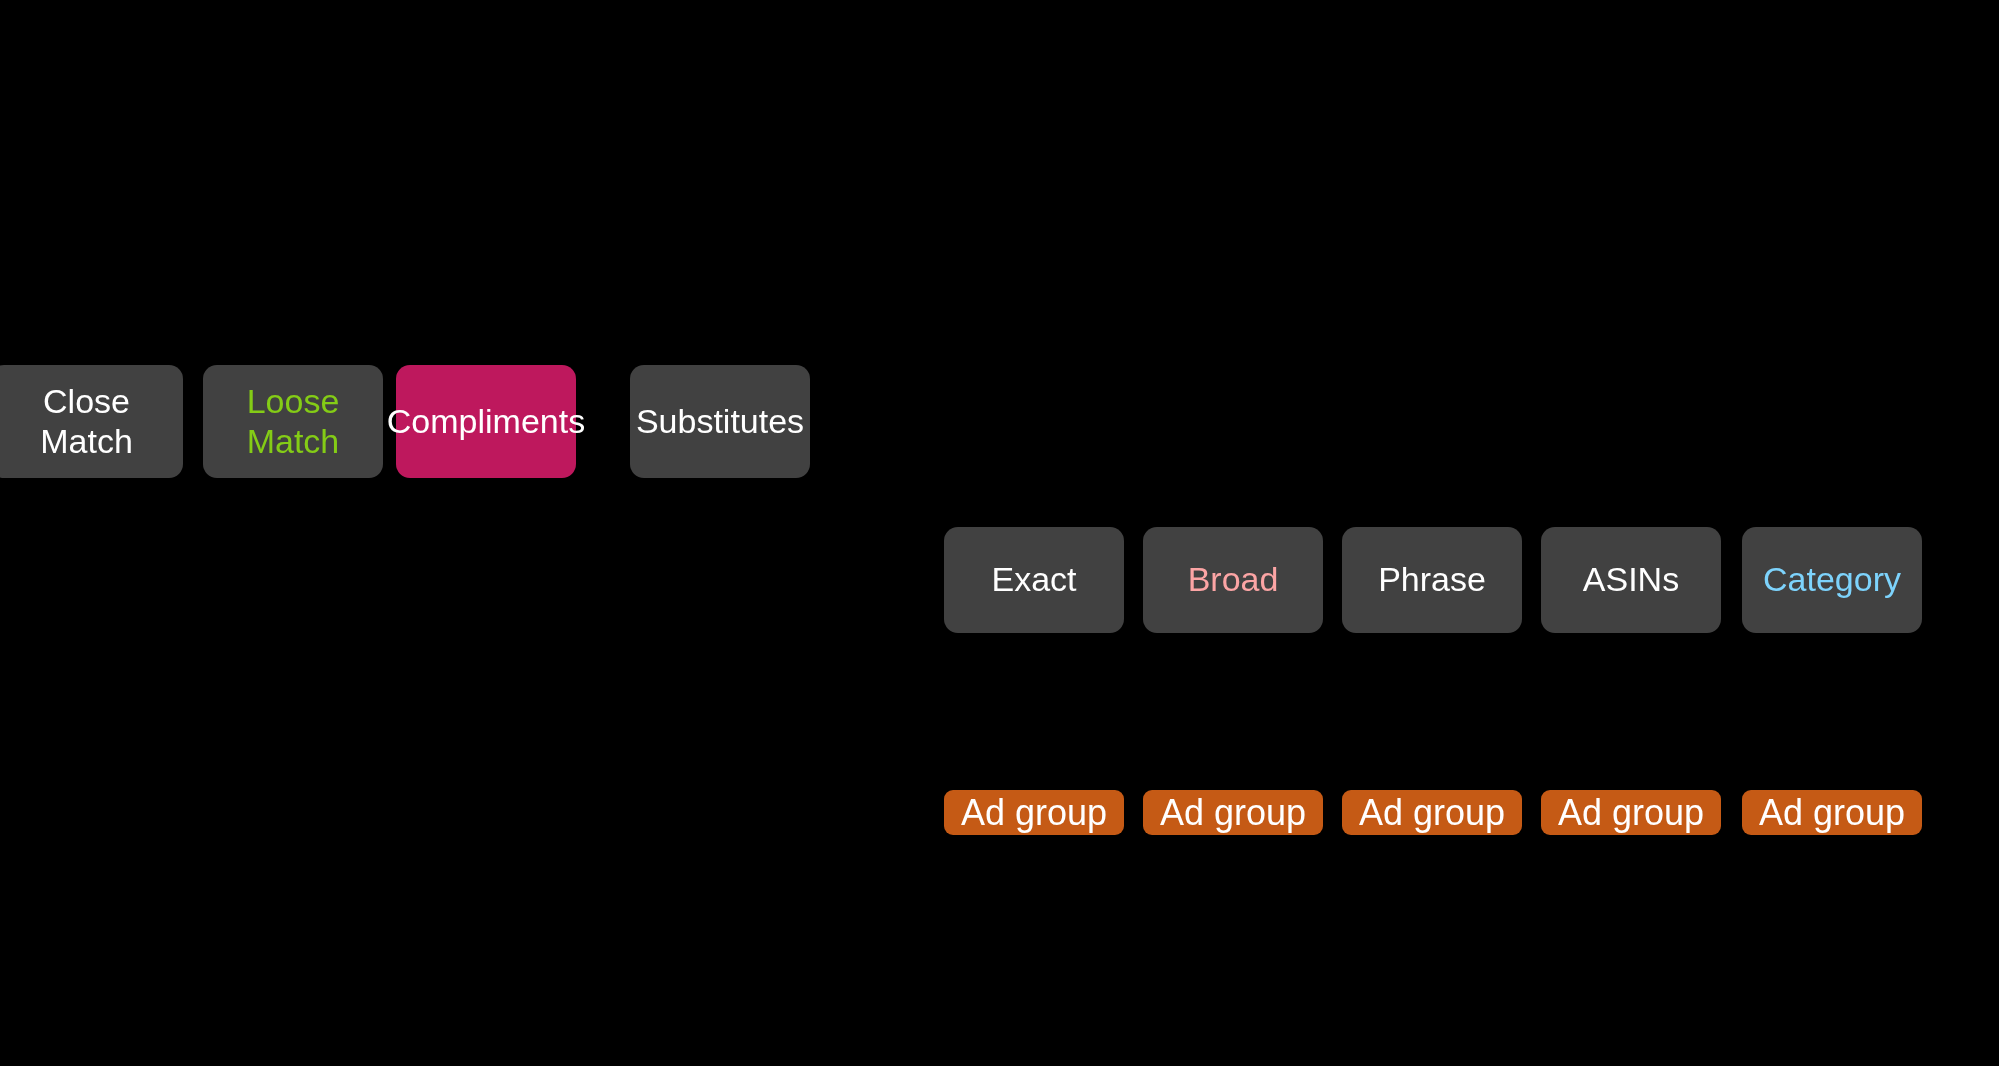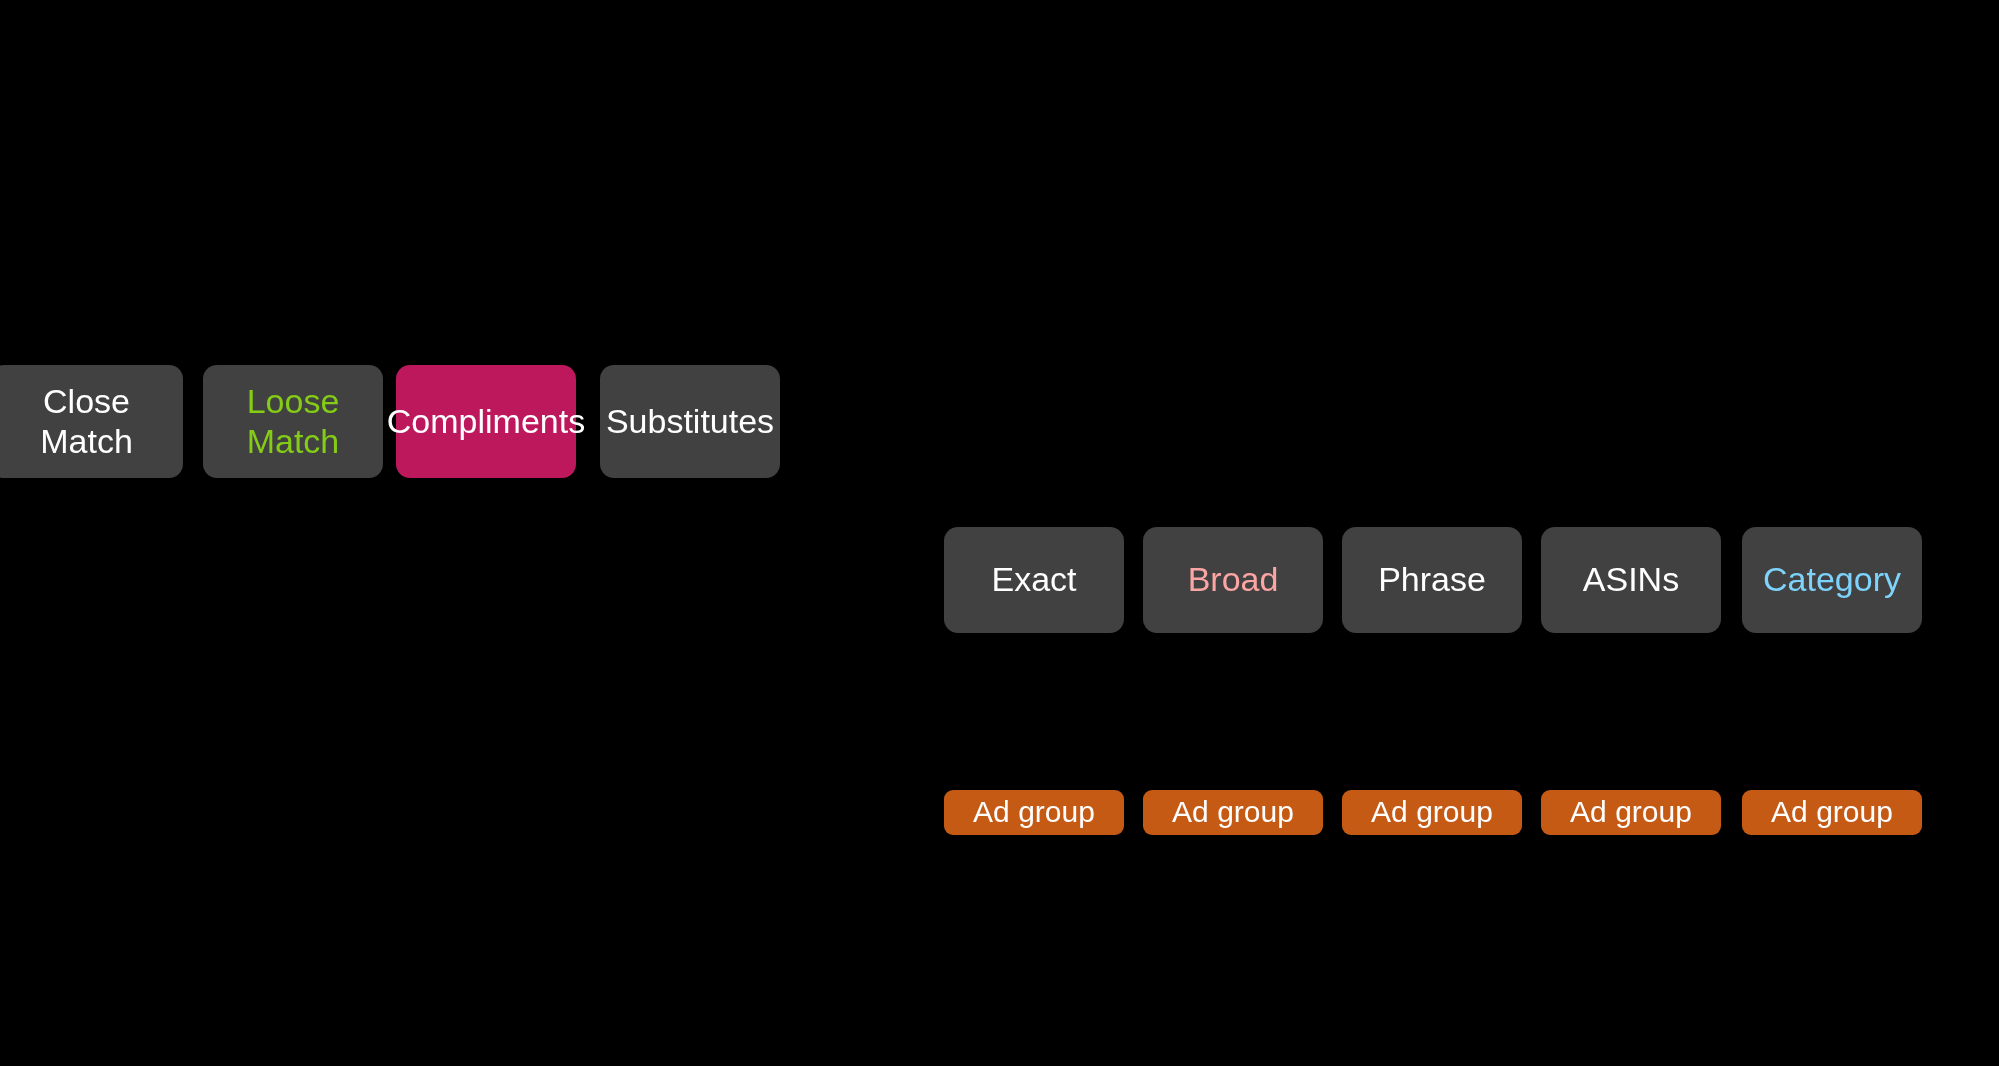--- a/index.html
+++ b/index.html
@@ -55,21 +55,21 @@
     font-size: 34px;
     height: 106px;
     width: 180px;
     text-align: center;
   }
 
   
   .node.ad-group {
     background: #c55a15;
     border-radius: 9px;
-    font-size: 30px;
+    font-size: 36px;
     height: 45px;
     width: 180px;
   }
 </style>
 </head>
 <body style="background: rgb(0, 0, 0);">
 
 <div id="stage" style="width: 1999px; height: 1066px; background: rgb(0, 0, 0); border-radius: 15px;">
 
   <div class="node match-type" style="left: -10px; top: 365px; width: 193px; background: rgb(65, 65, 65); color: rgb(255, 255, 255);">
@@ -83,21 +83,21 @@
     <span class="label">
       <span class="ln">Loose</span>
       <span class="ln">Match</span>
     </span>
   </div>
 
   <div class="node match-type" style="left: 380px; top: 365px; width: 180px; background: #be185d; color: rgb(255, 255, 255); margin-left: 16px;">
     <span class="label">Compliments</span>
   </div>
 
-  <div class="node match-type" style="left: 600px; top: 365px; width: 180px; background: rgb(65, 65, 65); color: rgb(255, 255, 255);">
+  <div class="node match-type" style="left: 630px; top: 365px; width: 180px; background: rgb(65, 65, 65); color: rgb(255, 255, 255);">
     <span class="label">Substitutes</span>
   </div>
 
   <div class="node target-type" style="left: 944px; top: 527px; background: rgb(65, 65, 65); color: rgb(255, 255, 255);">
     <span class="label">Exact</span>
   </div>
 
   <div class="node target-type" style="left: 1143px; top: 527px; background: rgb(65, 65, 65); color: #fca5a5;">
     <span class="label">Broad</span>
   </div>

